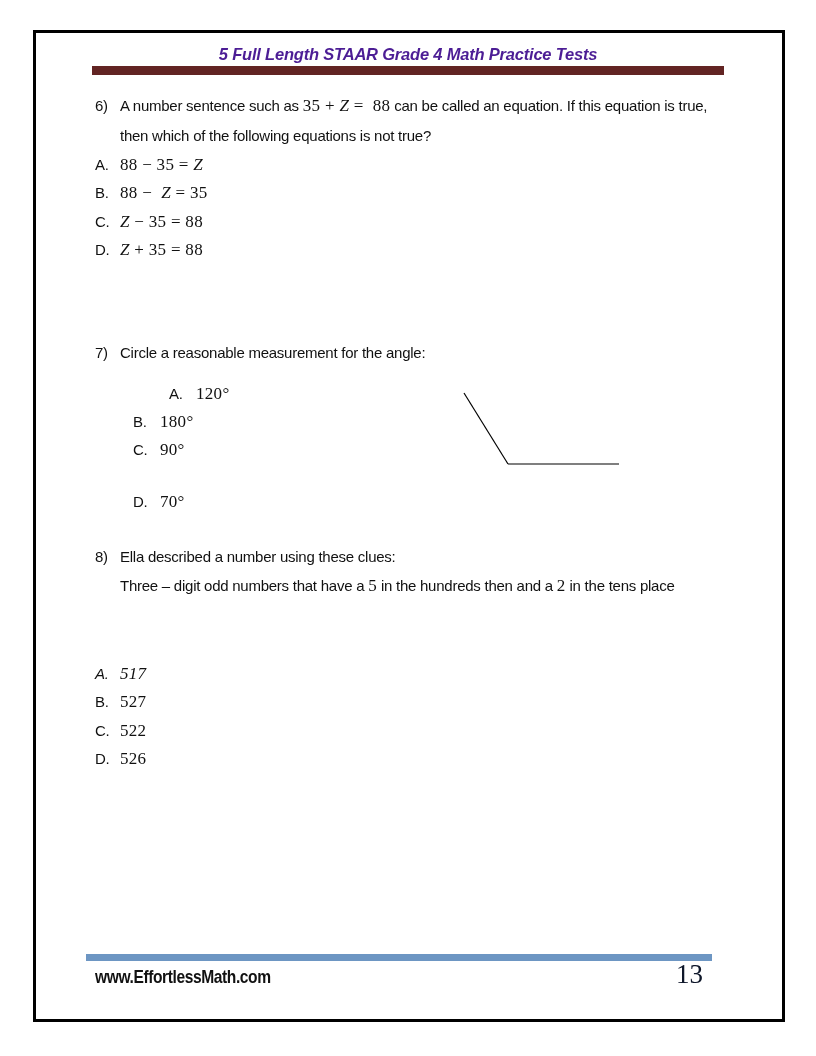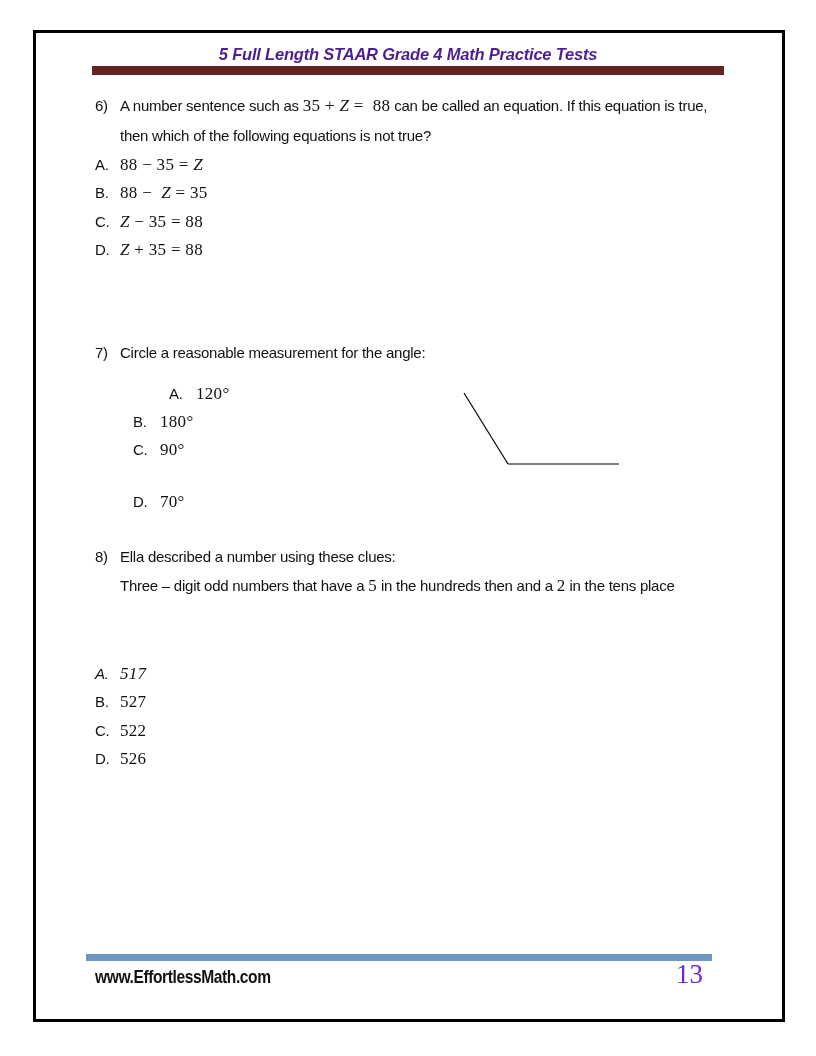--- a/index.html
+++ b/index.html
@@ -29,21 +29,21 @@
   .math .var { font-style:italic; }
   .angle-svg { position:absolute; left:456px; top:386px; }
   .website {
     position:absolute; left:95px; top:966px;
     font-size:19px; font-weight:800; letter-spacing:-0.5px;
     transform:scaleX(0.82); transform-origin:left center; white-space:nowrap;
   }
   .pageno {
     position:absolute; left:676px; top:960px;
     font-family:"Liberation Serif","DejaVu Serif",serif;
-    font-size:27px; line-height:28px; color:#6d28d9;
+    font-size:27px; line-height:28px; color:#0f172a;
   }
 </style>
 </head>
 <body>
 
 <div class="page">
   <div class="frame"></div>
 
   <div class="title" style="color: #4c1d95;">5 Full Length STAAR Grade 4 Math Practice Tests</div>
   <div class="hbar" style="background: rgb(98, 36, 35);"></div>

